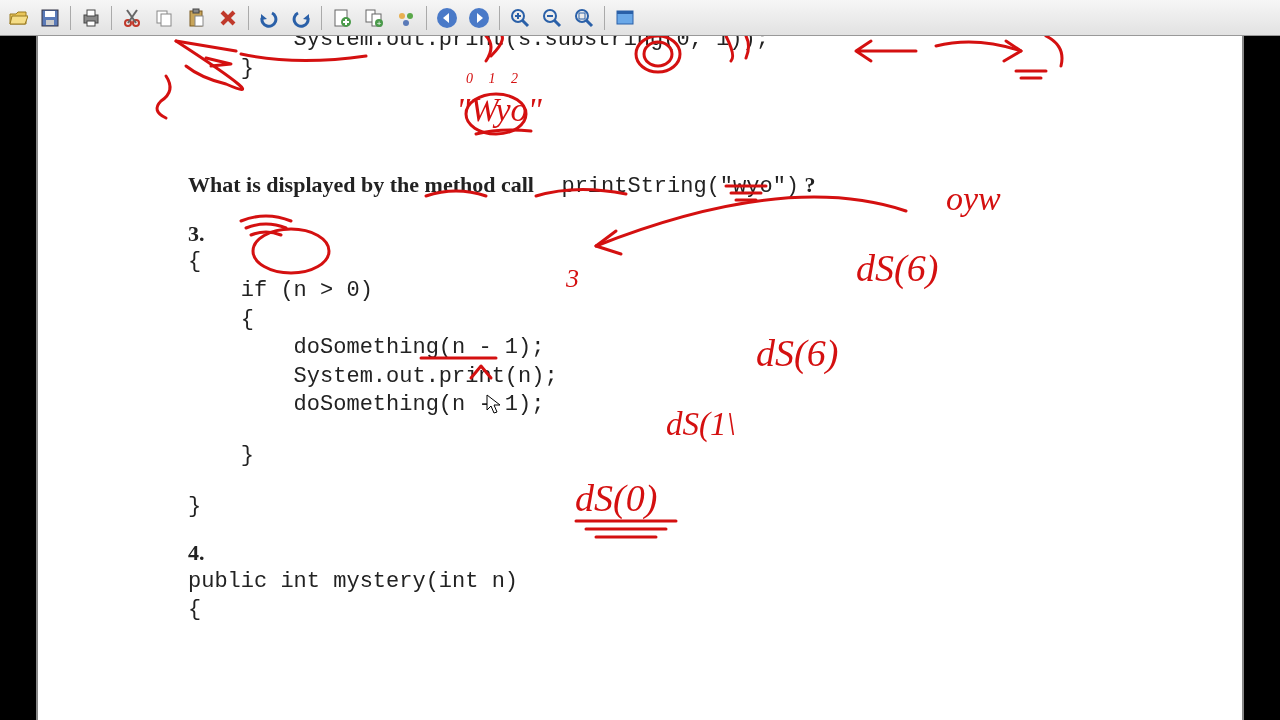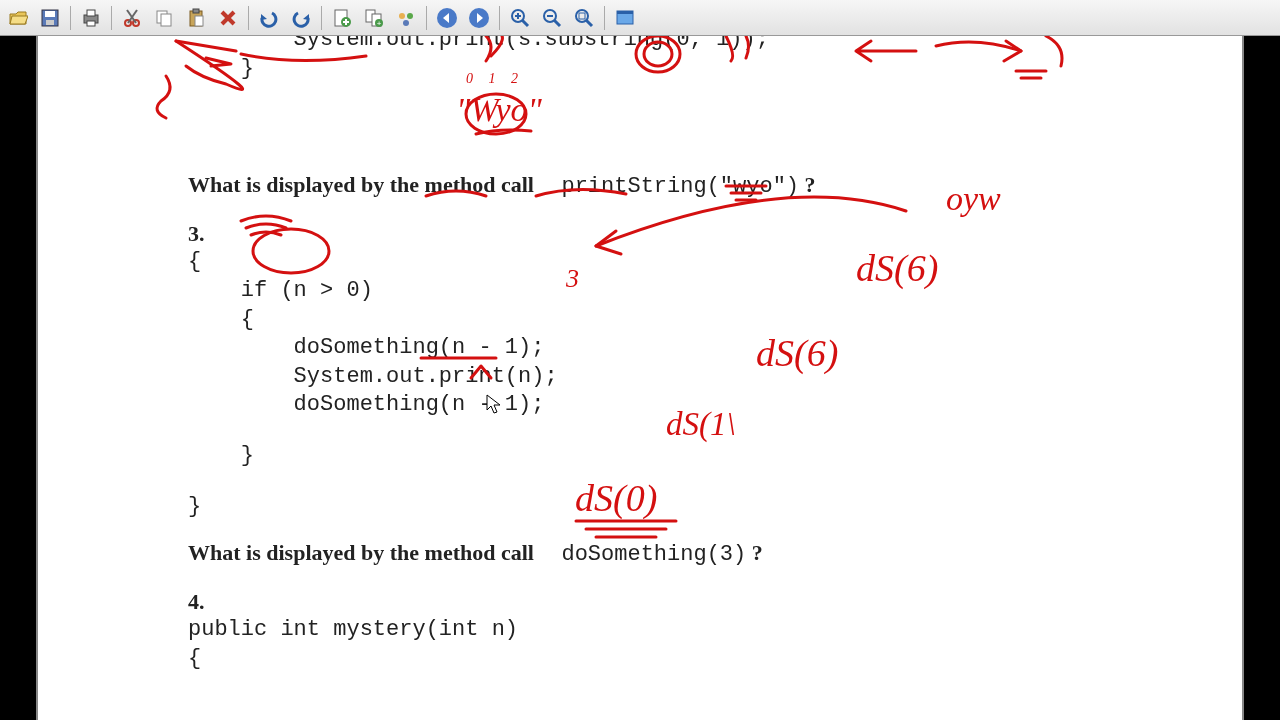--- a/index.html
+++ b/index.html
@@ -260,26 +260,20 @@
     <div class="code">    if (n &gt; 0)</div>
     <div class="code">    {</div>
     <div class="code">        doSomething(n - 1);</div>
     <div class="code">        System.out.print(n);</div>
     <div class="code">        doSomething(n - 1);</div>
     <div style="height:22px"></div>
     <div class="code">    }</div>
     <div style="height:22px"></div>
     <div class="code">}</div>
 
-    <div class="qrow">
-      <span class="bold">What is displayed by the method call</span>
-      <span>&nbsp;&nbsp;&nbsp;</span>
-      <span class="code">doSomething(3)</span>
-      <span class="bold">?</span>
-    </div>
 
     <div style="height:18px"></div>
 
     <div class="bold">4.</div>
     <div class="code">public int mystery(int n)</div>
     <div class="code">{</div>
     <div style="height:22px"></div>
 
   </div>
 </div>

